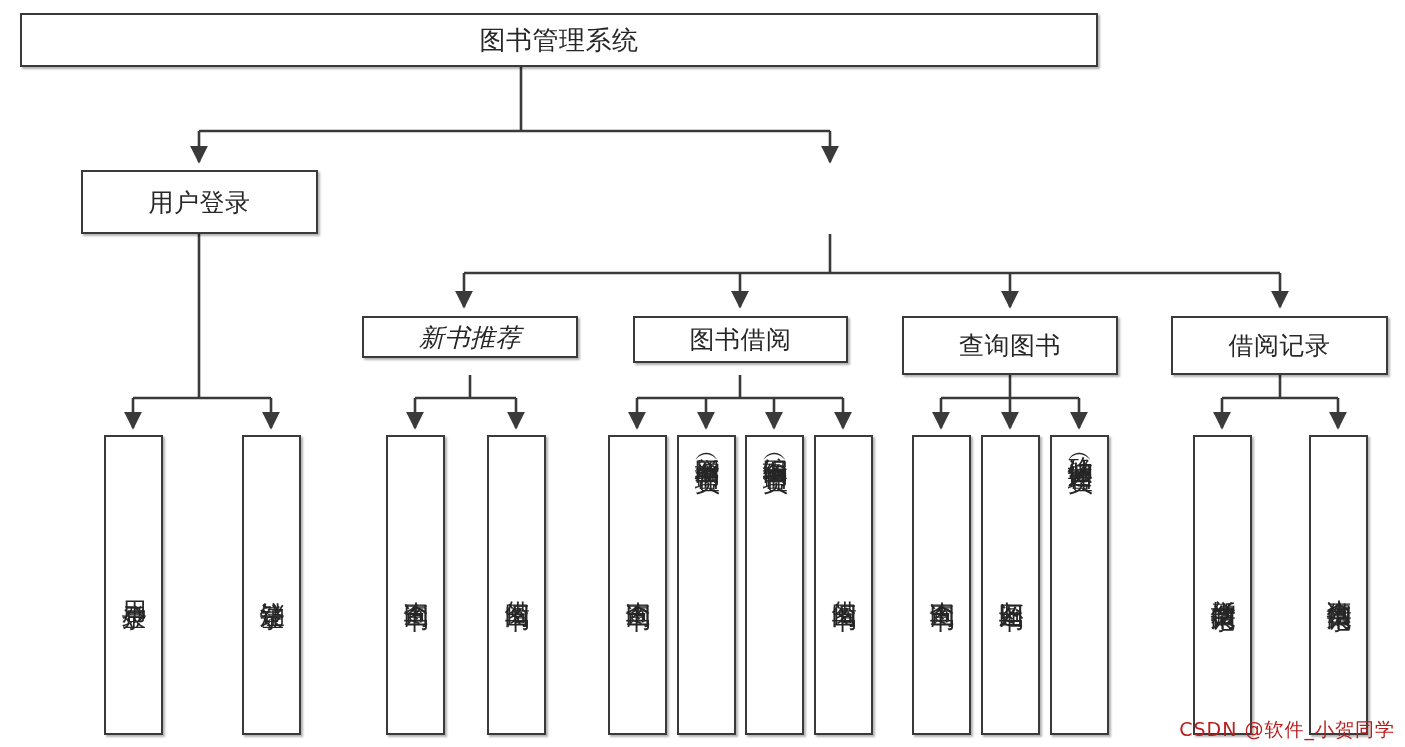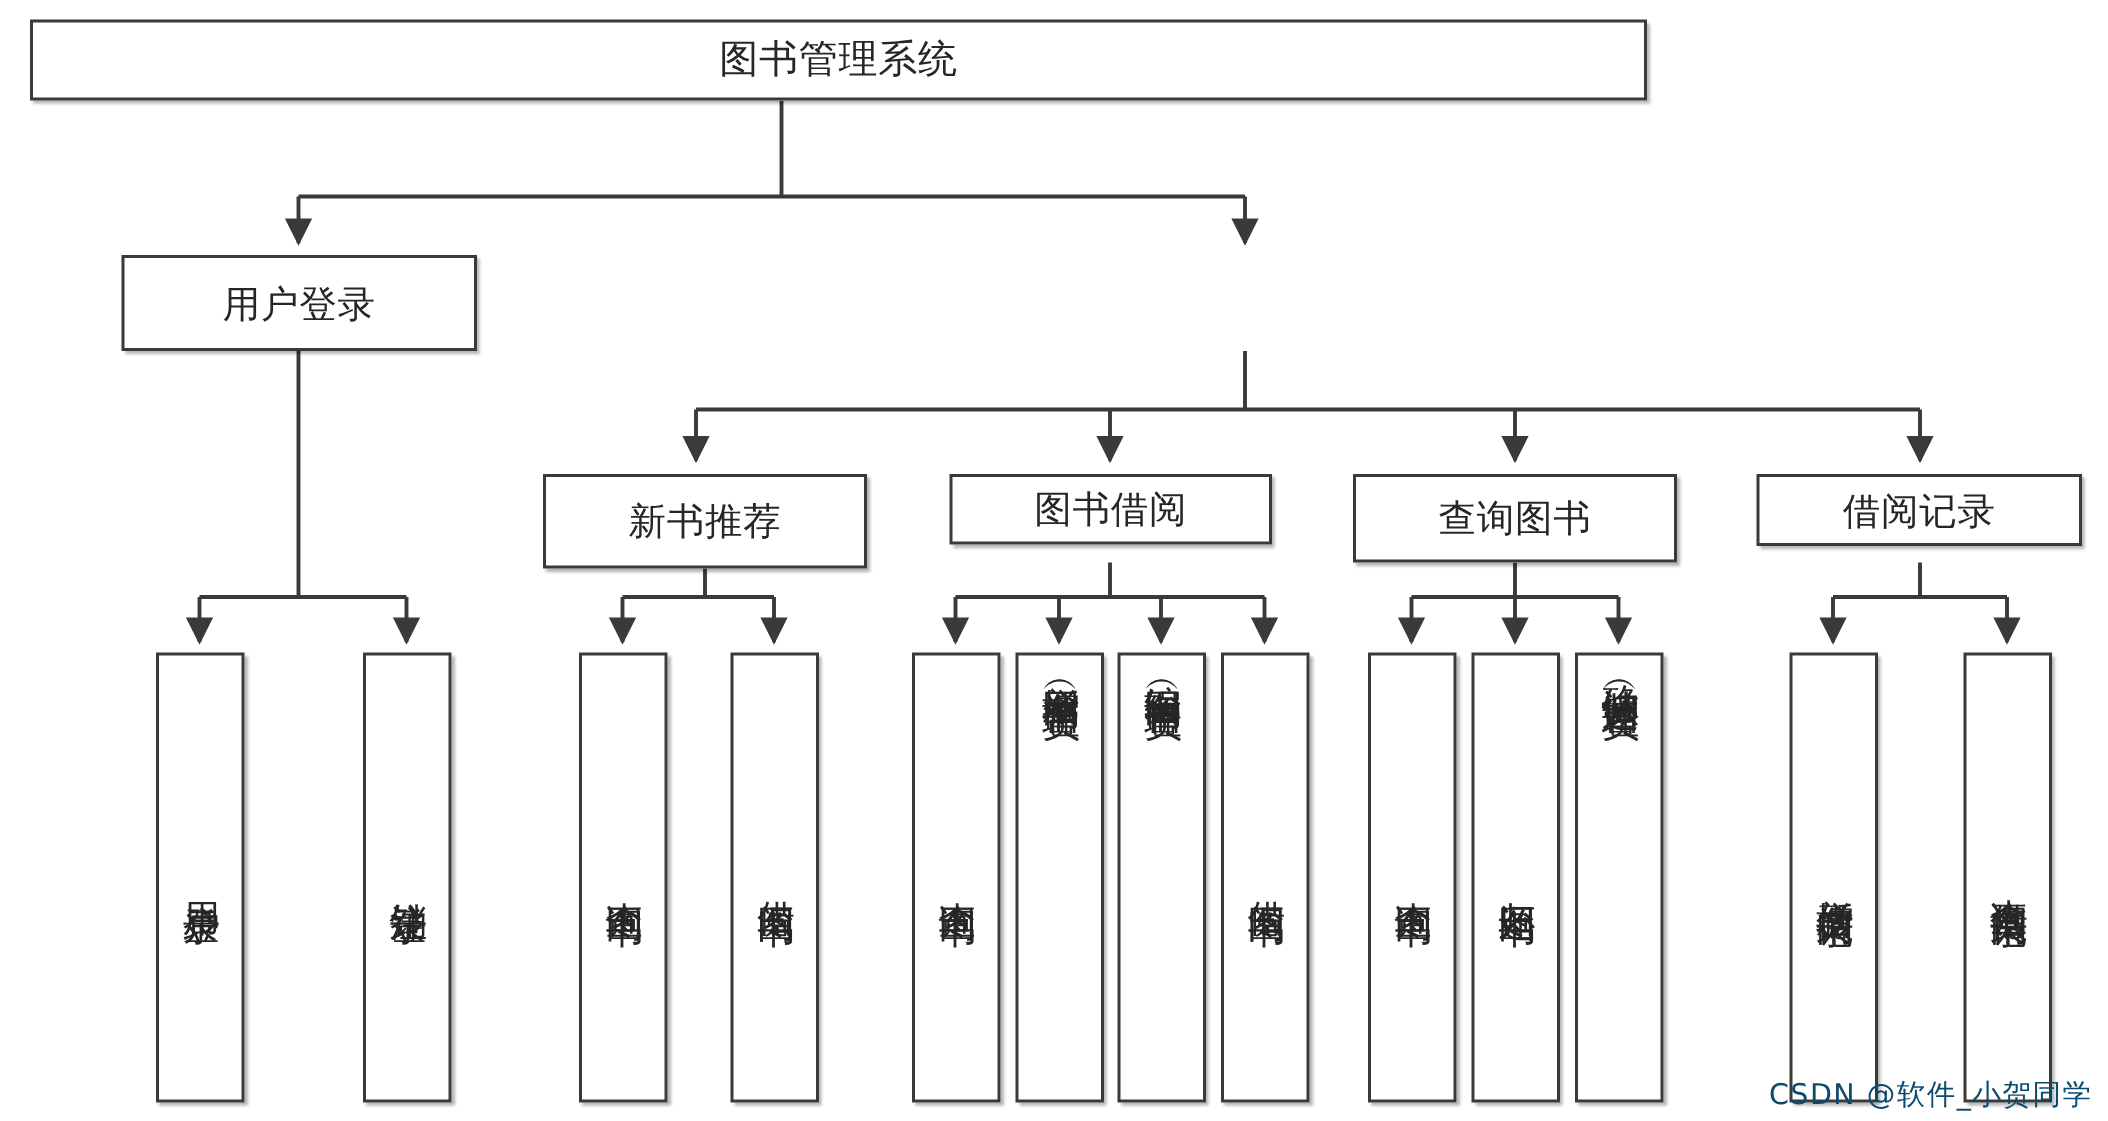--- a/index.html
+++ b/index.html
@@ -57,21 +57,21 @@
     letter-spacing:2px;
     white-space:nowrap;
   }
   .node.v.mid .label{
     margin-top:auto;margin-bottom:auto;
   }
   .watermark{
     position:absolute;
     right:10px;bottom:4px;
     font-size:19px;
-    color:#0c4a6e;
+    color:#b91c1c;
     letter-spacing:1px;
     white-space:nowrap;
     pointer-events:none;
   }
 </style>
 </head>
 <body>
 
 <div id="diagram">
 
@@ -127,33 +127,33 @@
 
   <div class="node h root" style="left:20px;top:13px;width:1078px;height:54px;">
     <span class="label">图书管理系统</span>
   </div>
 
   <div class="node h" style="left:81px;top:170px;width:237px;height:64px;">
     <span class="label">用户登录</span>
   </div>
 
 
-  <div class="node h" style="left:362px;top:316px;width:216px;height:63px;">
+  <div class="node h" style="left:362px;top:316px;width:216px;height:42px;font-style:italic;">
     <span class="label">新书推荐</span>
   </div>
 
   <div class="node h" style="left:633px;top:316px;width:215px;height:47px;">
     <span class="label">图书借阅</span>
   </div>
 
   <div class="node h" style="left:902px;top:316px;width:216px;height:59px;">
     <span class="label">查询图书</span>
   </div>
 
-  <div class="node h" style="left:1171px;top:316px;width:217px;height:48px;">
+  <div class="node h" style="left:1171px;top:316px;width:217px;height:59px;">
     <span class="label">借阅记录</span>
   </div>
 
   <div class="node v mid" style="left:104px;top:435px;width:59px;height:300px;">
     <span class="label">用户登录</span>
   </div>
 
   <div class="node v mid" style="left:242px;top:435px;width:59px;height:300px;">
     <span class="label">注销登录</span>
   </div>

